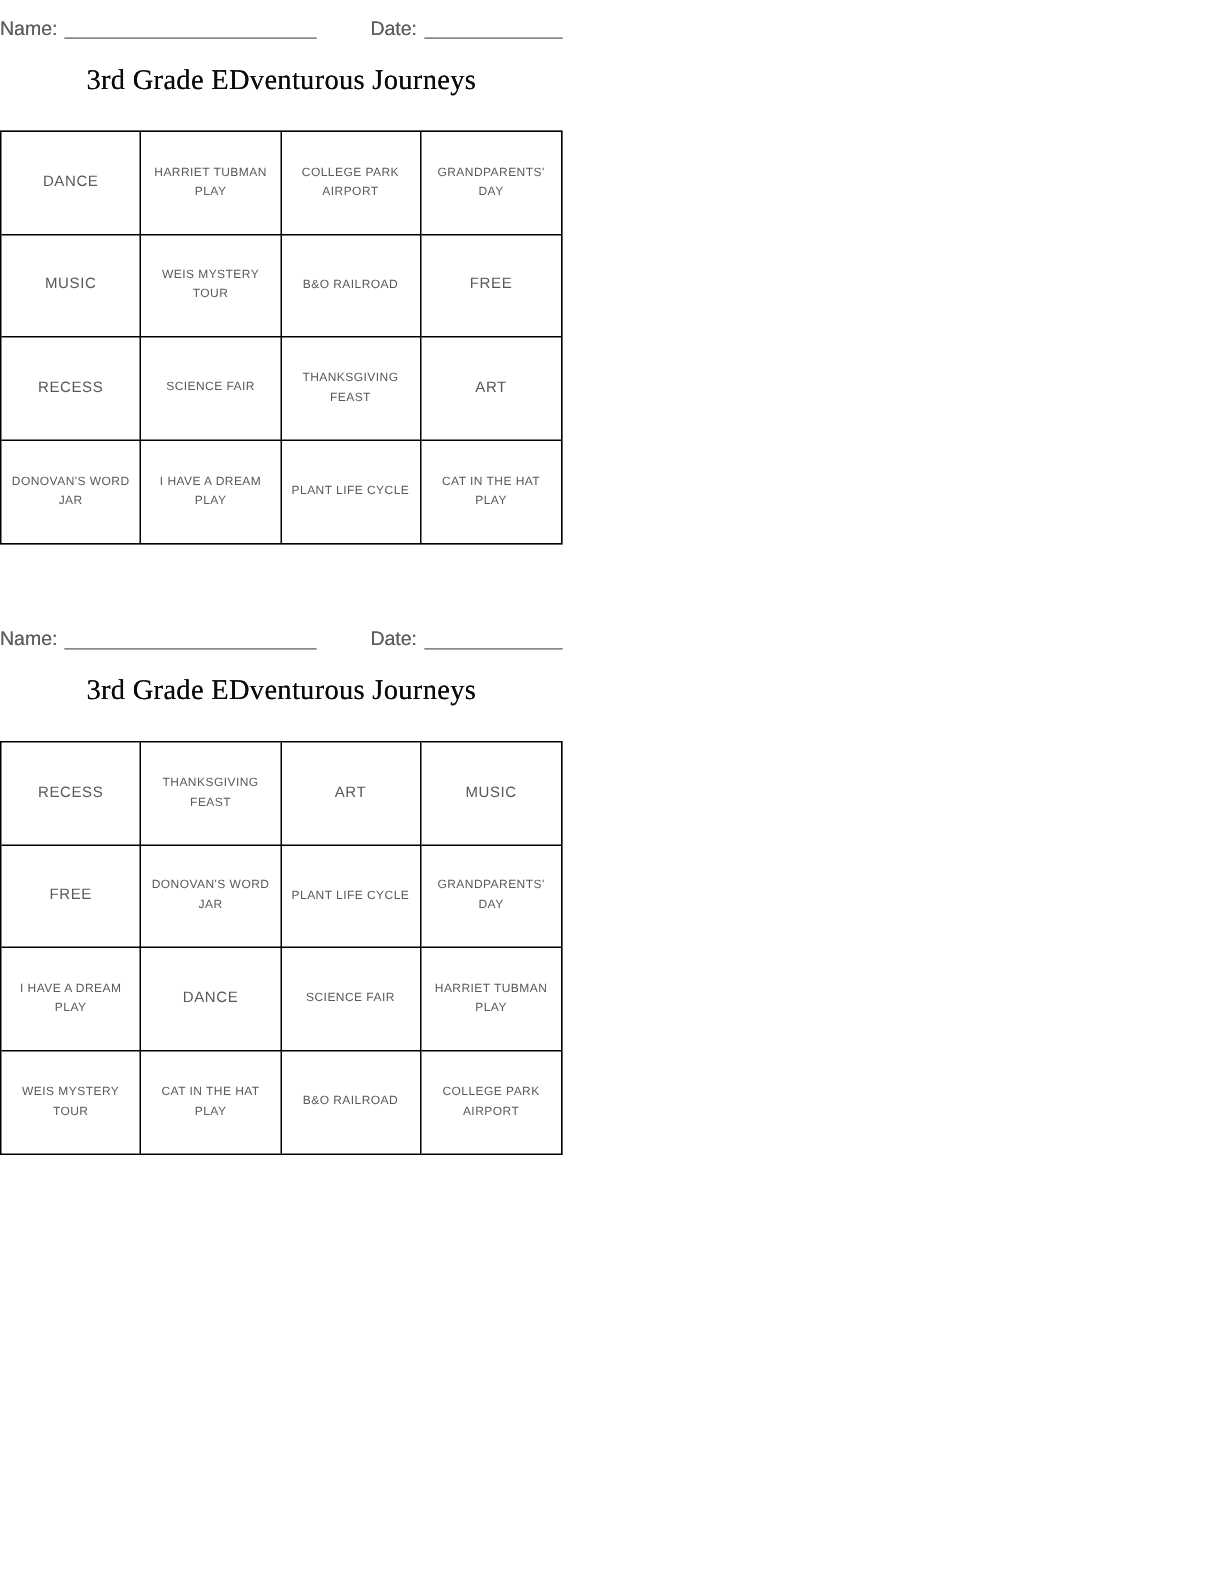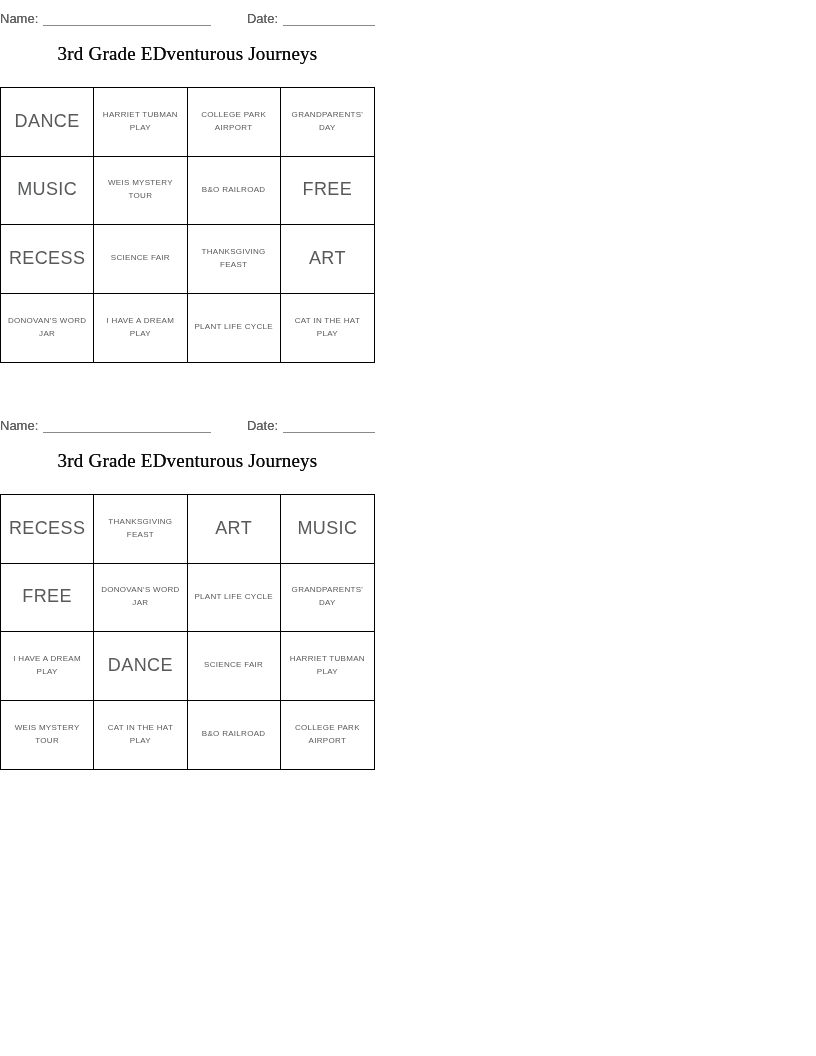--- a/index.html
+++ b/index.html
@@ -70,21 +70,21 @@
   .cell:nth-child(4n) { border-right:none; }
   .cell:nth-child(n+13) { border-bottom:none; }
   .cell-label {
     color:#58595b;
     font-size:8px;
     line-height:1.6;
     letter-spacing:0.3px;
     text-transform:uppercase;
   }
   .cell-label.lg {
-    font-size:18px;
+    font-size:10px;
     line-height:1.2;
     letter-spacing:0.4px;
   }
 </style>
 </head>
 <body>
 
 <div class="sheet">
 
   <div class="card" id="card0">

